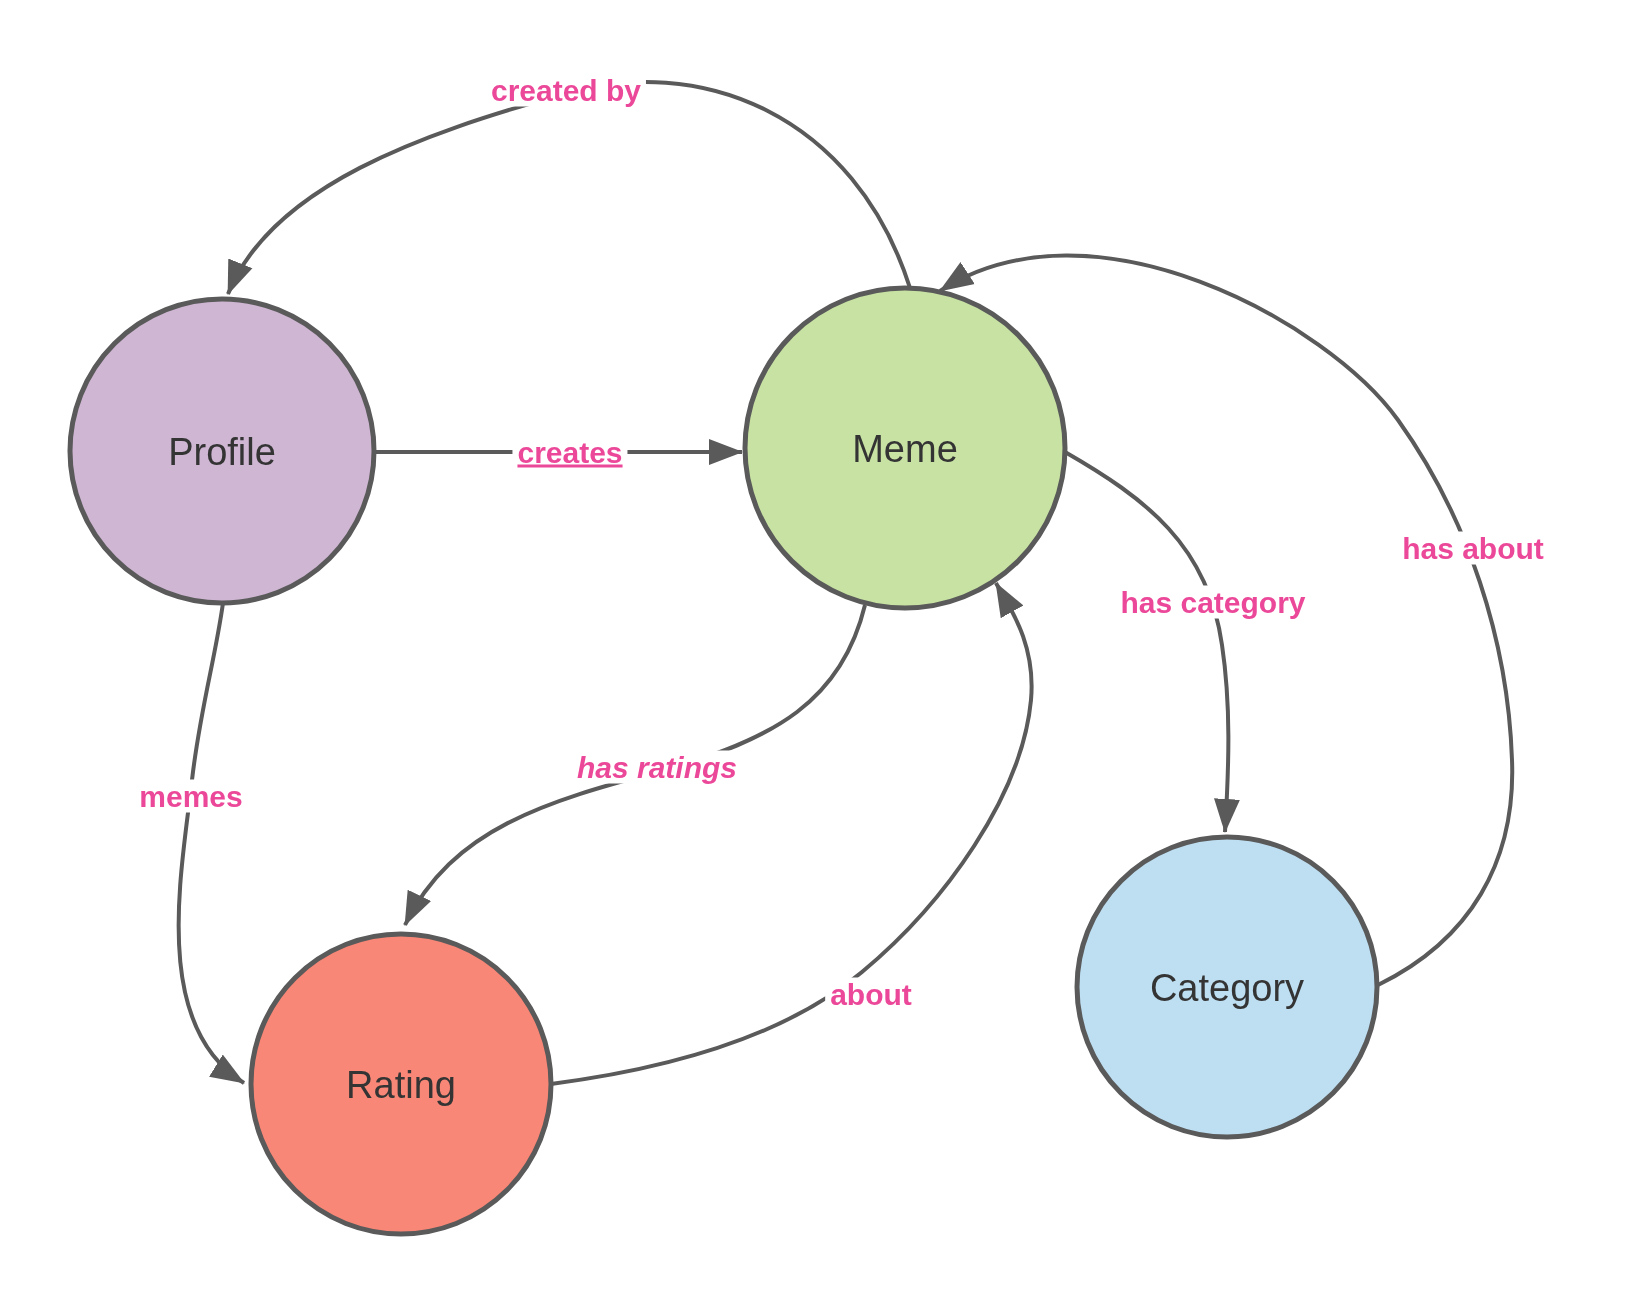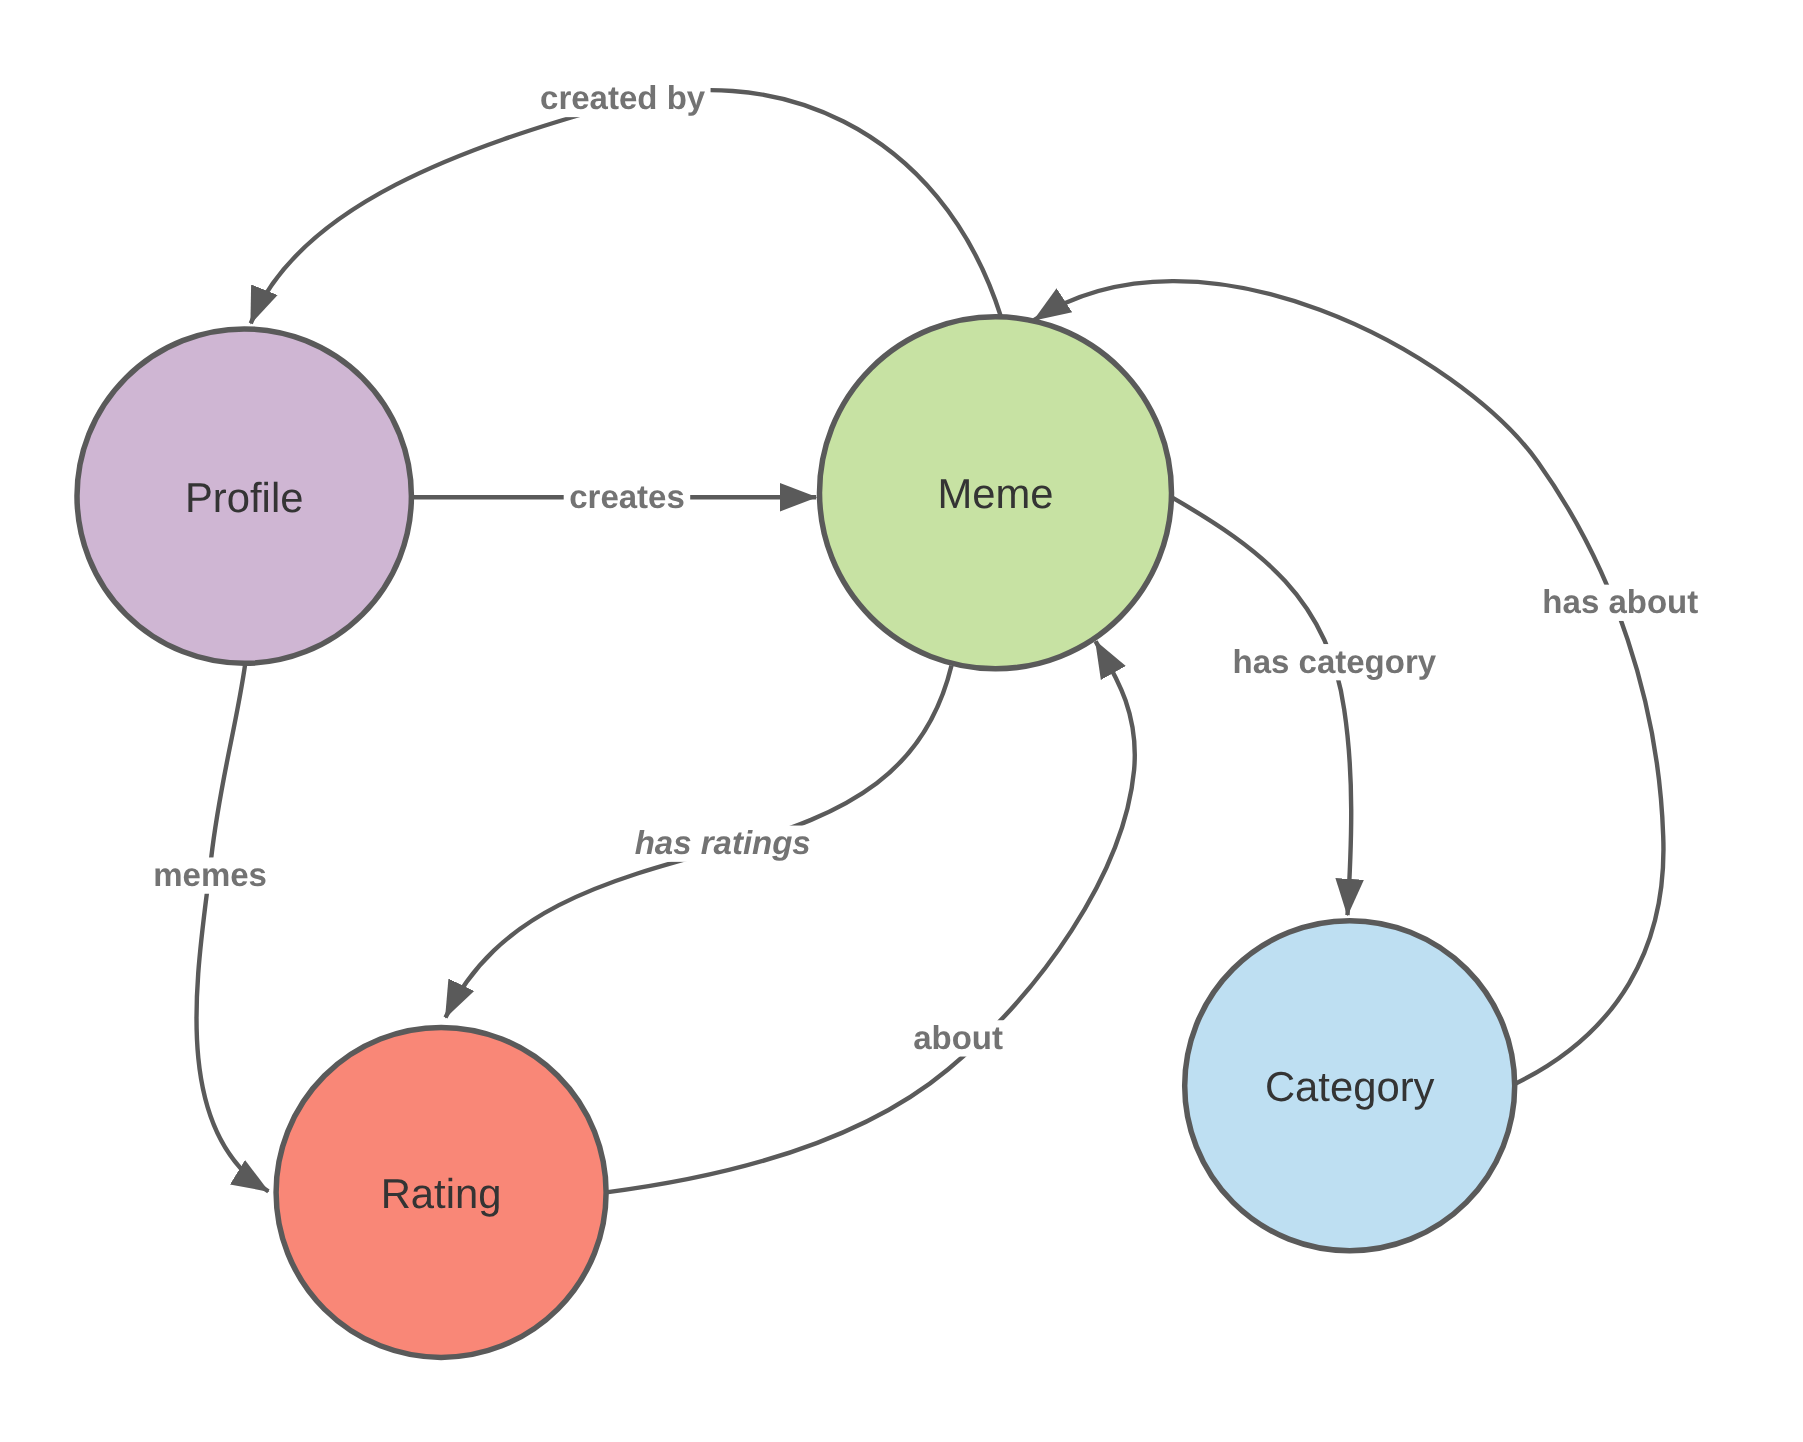--- a/index.html
+++ b/index.html
@@ -35,21 +35,21 @@
   .node-label {
     font-family: "Liberation Sans", sans-serif;
     font-size: 38px;
     fill: #343434;
     text-anchor: middle;
   }
   .edge-label {
     position: absolute;
     transform: translate(-50%, -50%);
     background: #ffffff;
-    color: #737373;
+    color: #ec4899;
     font-size: 30px;
     font-weight: bold;
     white-space: nowrap;
     padding: 0 5px;
     line-height: 1.1;
   }
 </style>
 </head>
 <body>
 
@@ -84,25 +84,25 @@
 
     <circle class="node-circle" cx="401" cy="1084" r="150" fill="#f98777"></circle>
     <text class="node-label" x="401" y="1098">Rating</text>
 
     <circle class="node-circle" cx="1227" cy="987" r="150" fill="#bedff2"></circle>
     <text class="node-label" x="1227" y="1001">Category</text>
   </svg>
 
   <span class="edge-label" style="left:566px; top:90px;">created by</span>
 
-  <span class="edge-label" style="left:570px; top:452px;">creates</span>
+  <span class="edge-label" style="left:570px; top:452px;text-decoration:underline;">creates</span>
 
   <span class="edge-label" style="left:191px; top:796px;">memes</span>
 
   <span class="edge-label" style="left:657px; top:767px;font-style:italic;">has ratings</span>
 
-  <span class="edge-label" style="left:871px; top:944px;">about</span>
+  <span class="edge-label" style="left:871px; top:994px;">about</span>
 
   <span class="edge-label" style="left:1213px; top:602px;text-align:center;">has category</span>
 
   <span class="edge-label" style="left:1473px; top:548px;">has about</span>
 
 </div>
 
 </body></html>

